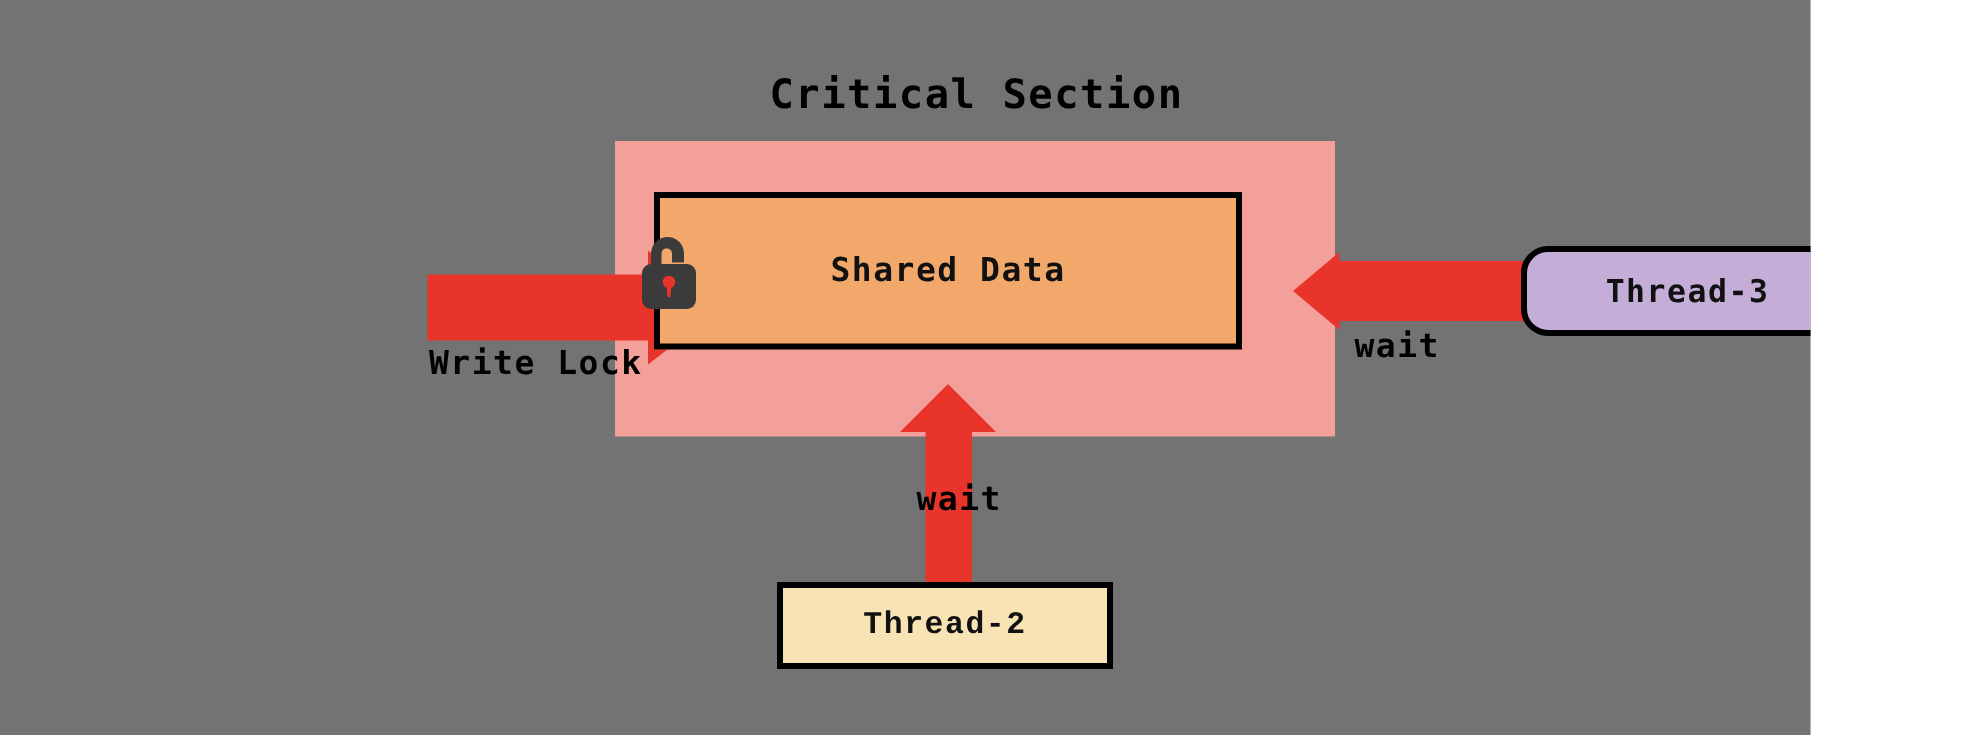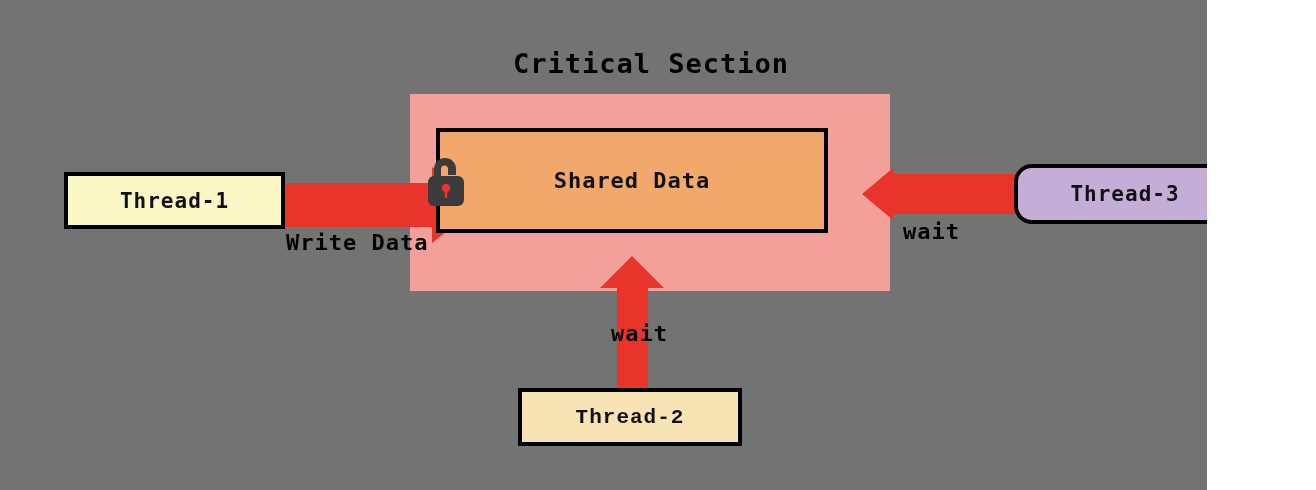--- a/index.html
+++ b/index.html
@@ -161,29 +161,26 @@
   <svg class="lock-icon" viewBox="0 0 44 58" xmlns="http://www.w3.org/2000/svg">
 
     <path d="M10 26 L10 17 A11 11 0 0 1 32 17 L32 23 L24 23 L24 17 A3.5 3.5 0 0 0 17 17 L17 26 Z" fill="#3B3B3B"></path>
 
     <rect x="4" y="24" width="36" height="30" rx="6" ry="6" fill="#3B3B3B"></rect>
 
     <circle cx="22" cy="36" r="4.2" fill="#E8342A"></circle>
     <path d="M20.3 37 L23.7 37 L23 46 L21 46 Z" fill="#E8342A"></path>
   </svg>
 
-  <div class="thread-box" id="thread-1-box">
-    <span class="thread-label">Thread-1</span>
-  </div>
 
   <div class="thread-box" id="thread-2-box">
     <span class="thread-label">Thread-2</span>
   </div>
 
   <div class="thread-box" id="thread-3-box">
     <span class="thread-label">Thread-3</span>
   </div>
 
-  <div class="edge-label" id="write-lock-label">Write Data</div>
+  <div class="edge-label" id="write-lock-label">Write Lock</div>
   <div class="edge-label" id="wait-right-label">wait</div>
   <div class="edge-label" id="wait-bottom-label">wait</div>
 
 </div>
 
 </body></html>

